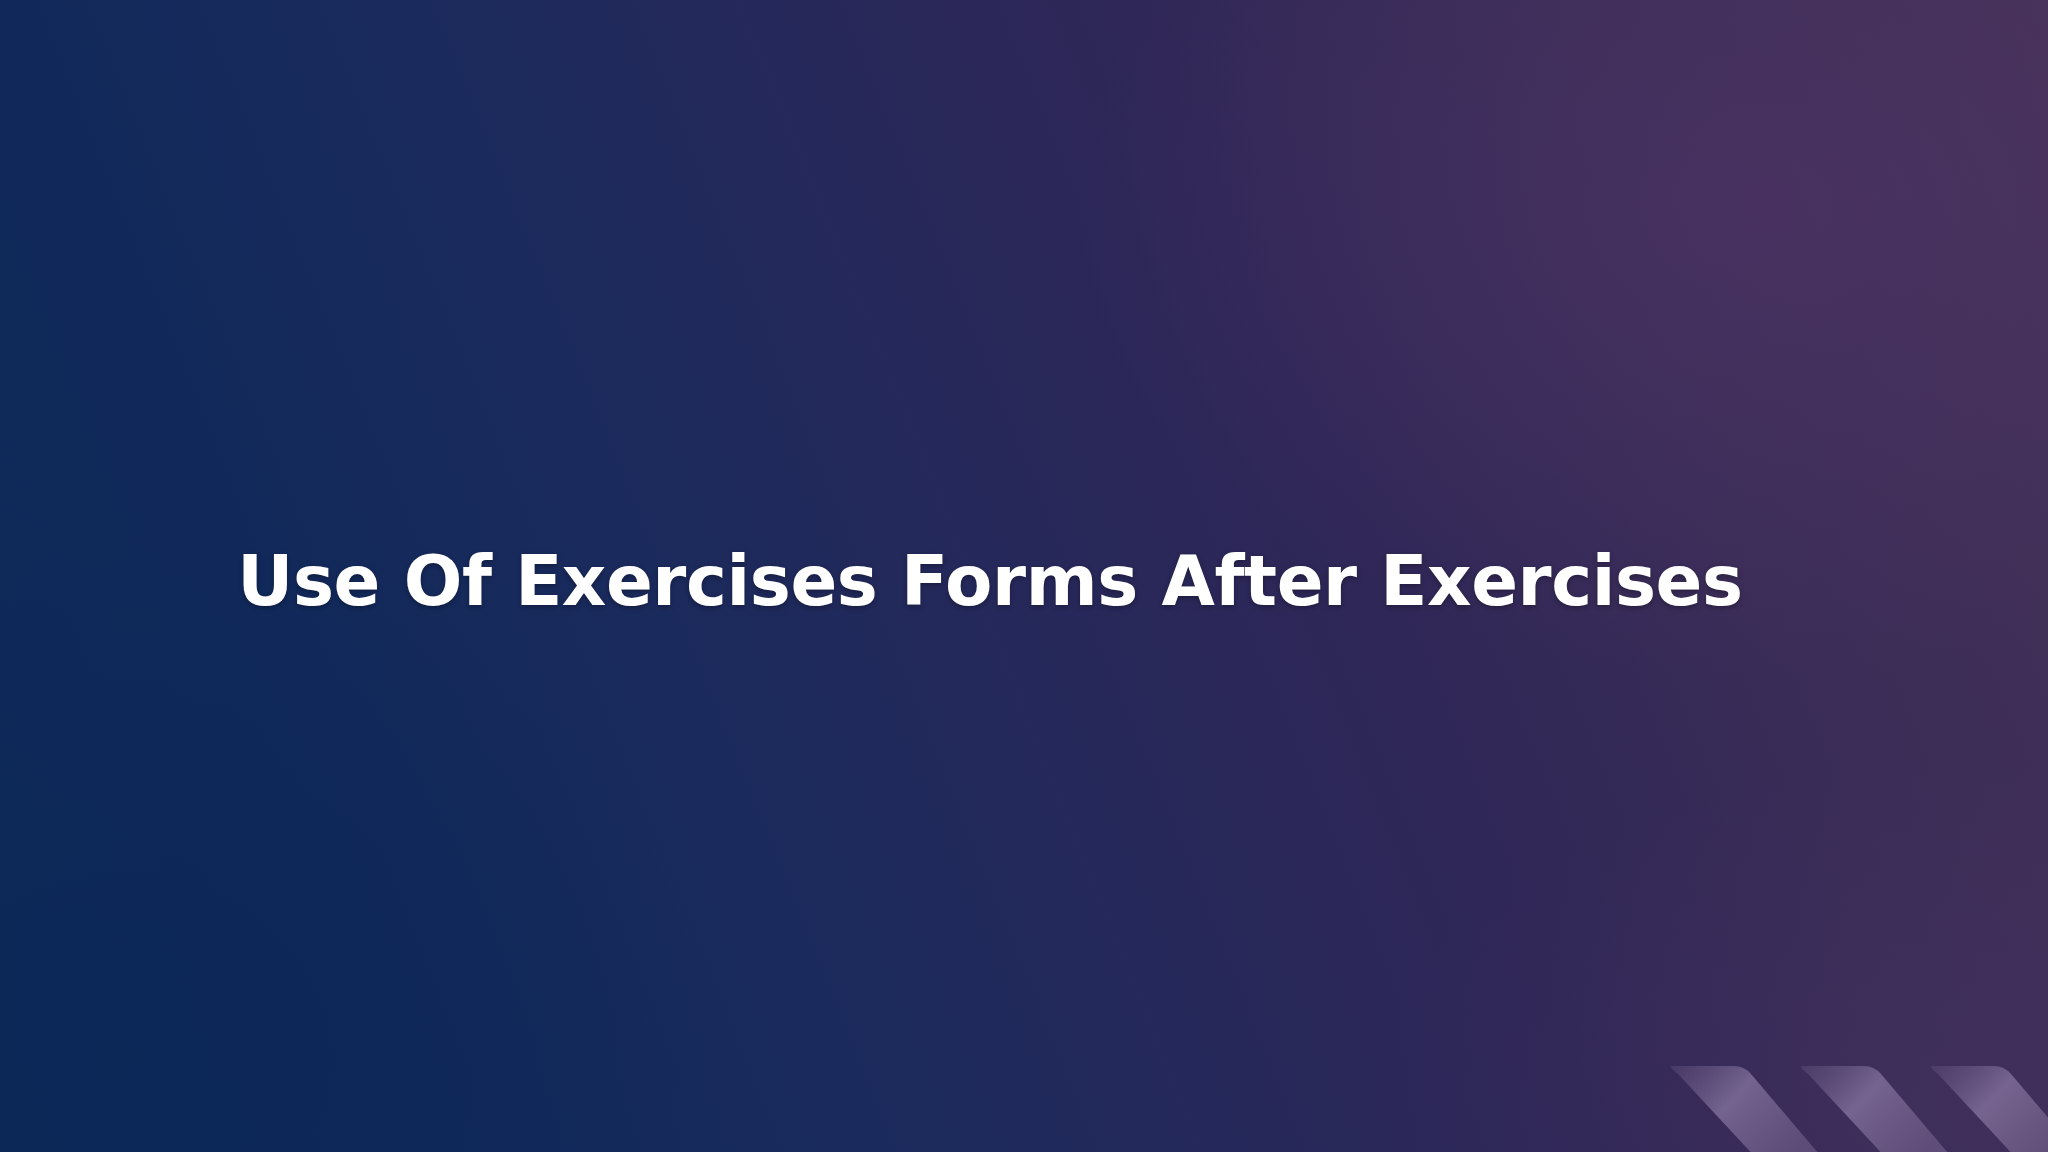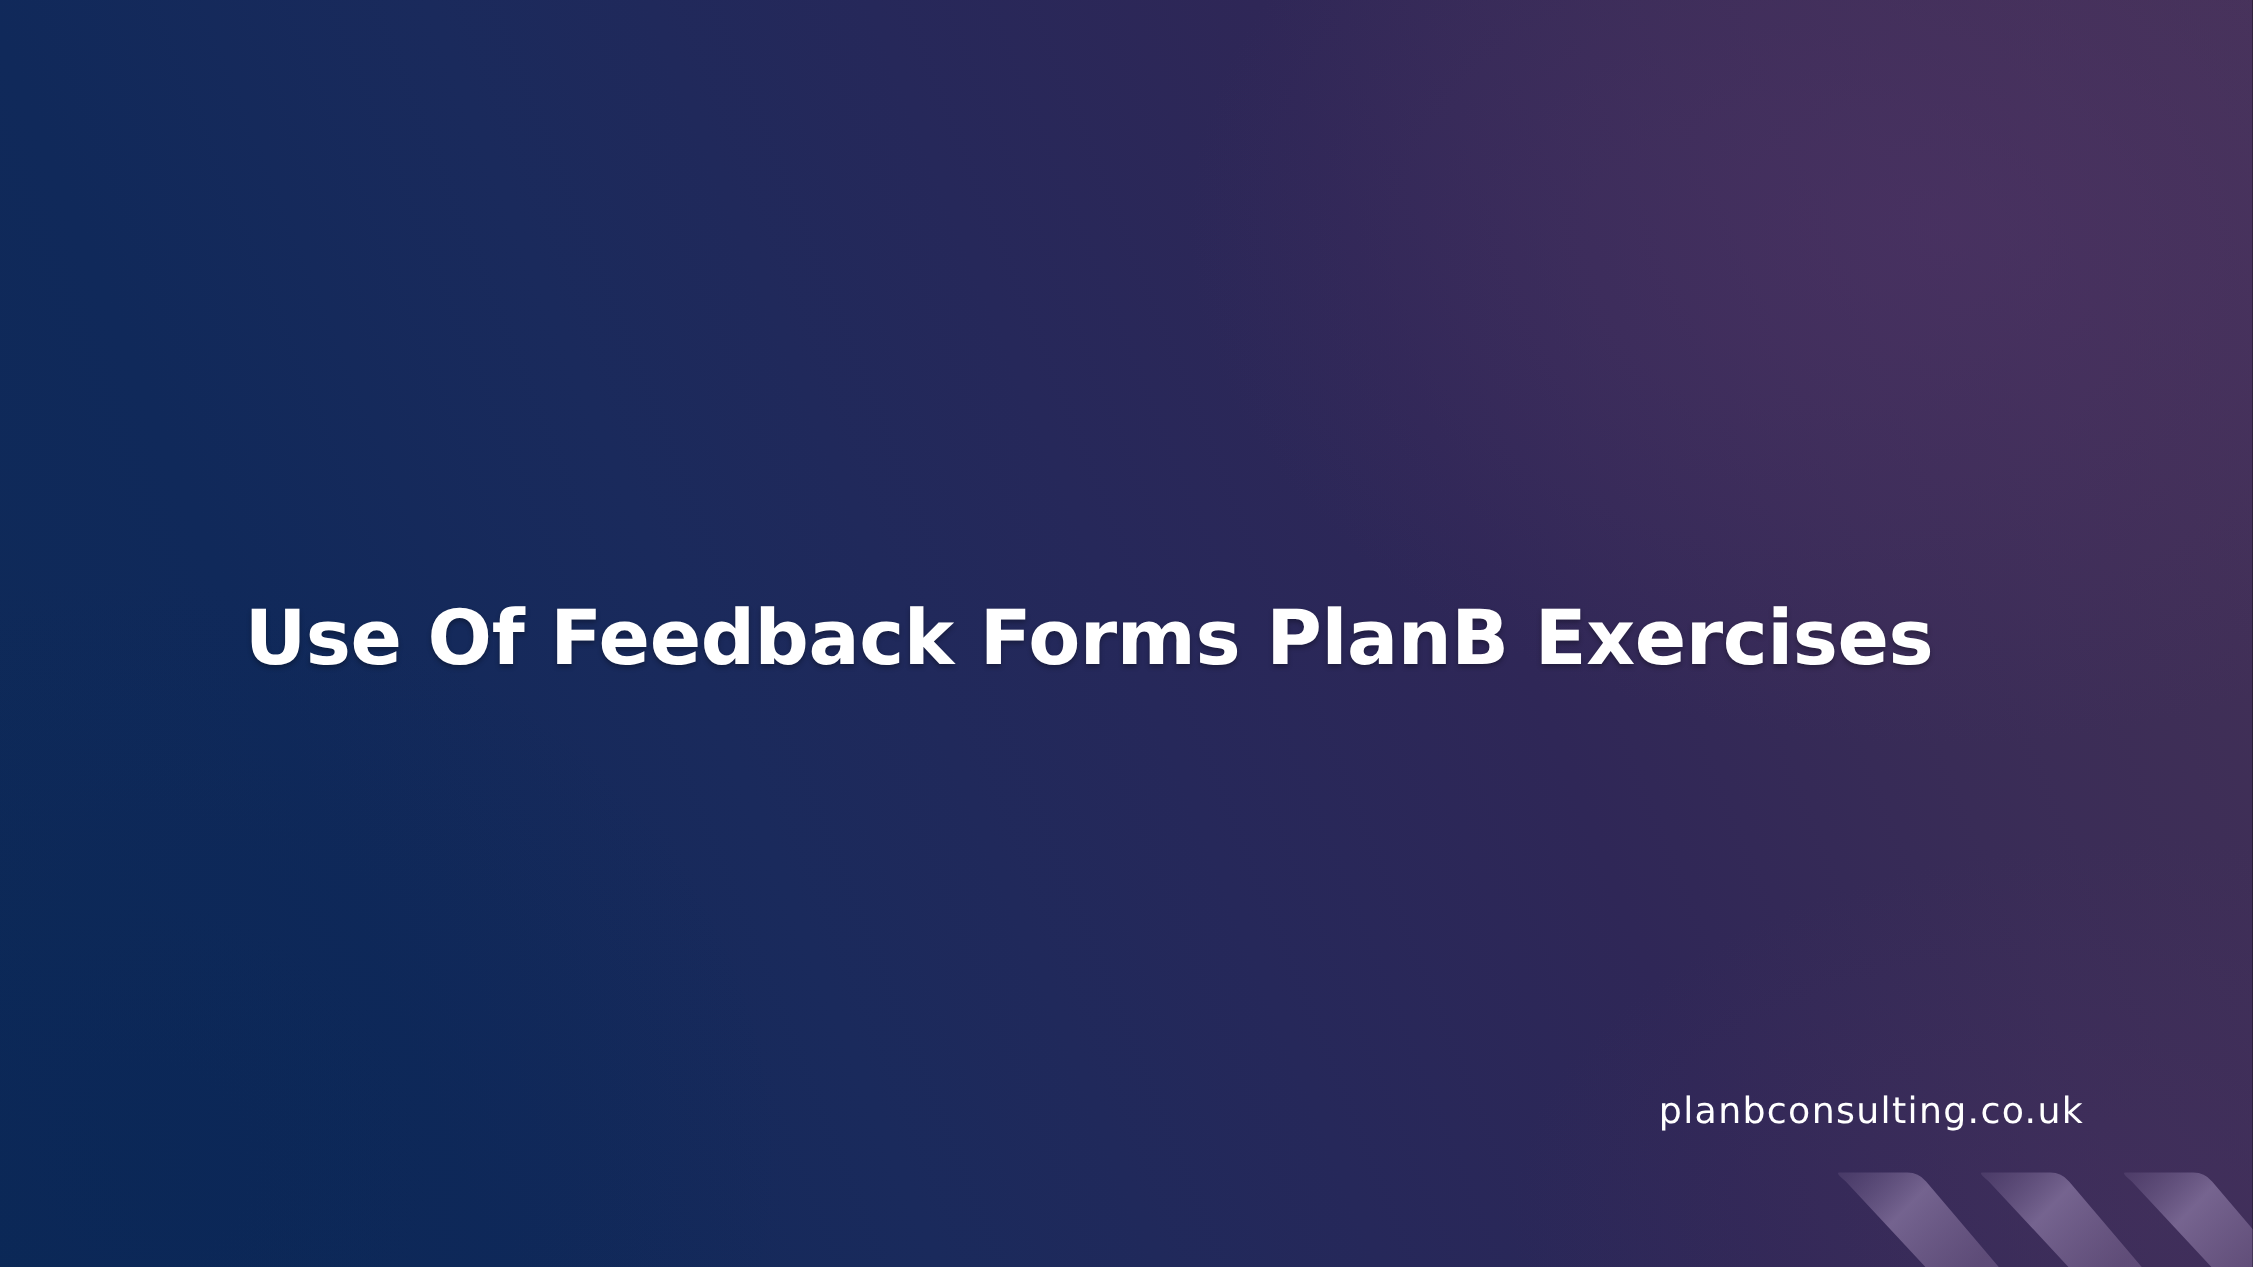--- a/index.html
+++ b/index.html
@@ -128,23 +128,22 @@
     z-index: 2;
     pointer-events: none;
   }
 </style>
 </head>
 <body>
 
 <div class="slide">
 
 
-  <h1 class="title">Use Of Feedback Forms PlanB Exercises</h1>
+  <h1 class="title">Use Of Exercises Forms After Exercises</h1>
 
-  <div class="website">planbconsulting.co.uk</div>
 
   <div class="chevrons">
     <svg viewBox="0 0 400 120" width="400" height="120" aria-hidden="true">
       <defs>
         <linearGradient id="chevGrad" x1="0" y1="0" x2="1" y2="0.6">
           <stop offset="0%" stop-color="#6e5c88" stop-opacity="0.30"></stop>
           <stop offset="45%" stop-color="#8b79a4" stop-opacity="0.72"></stop>
           <stop offset="100%" stop-color="#7a6590" stop-opacity="0.55"></stop>
         </linearGradient>
       </defs>

